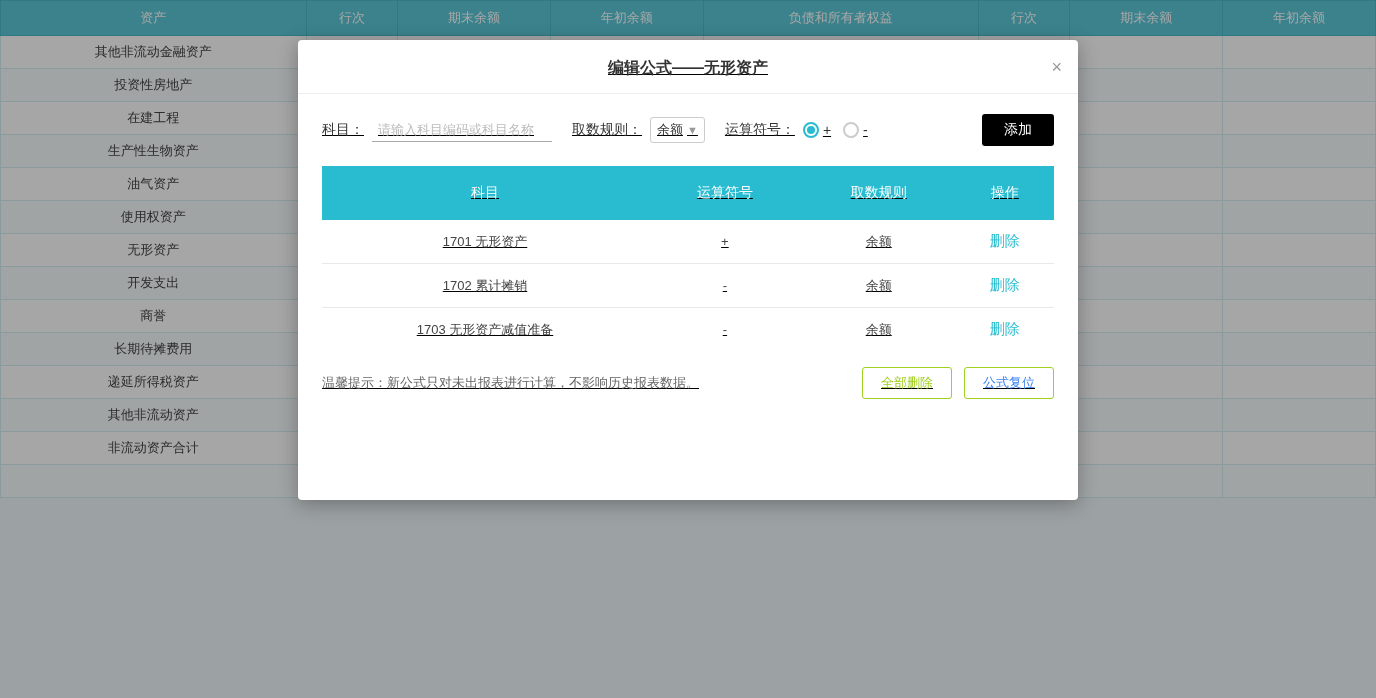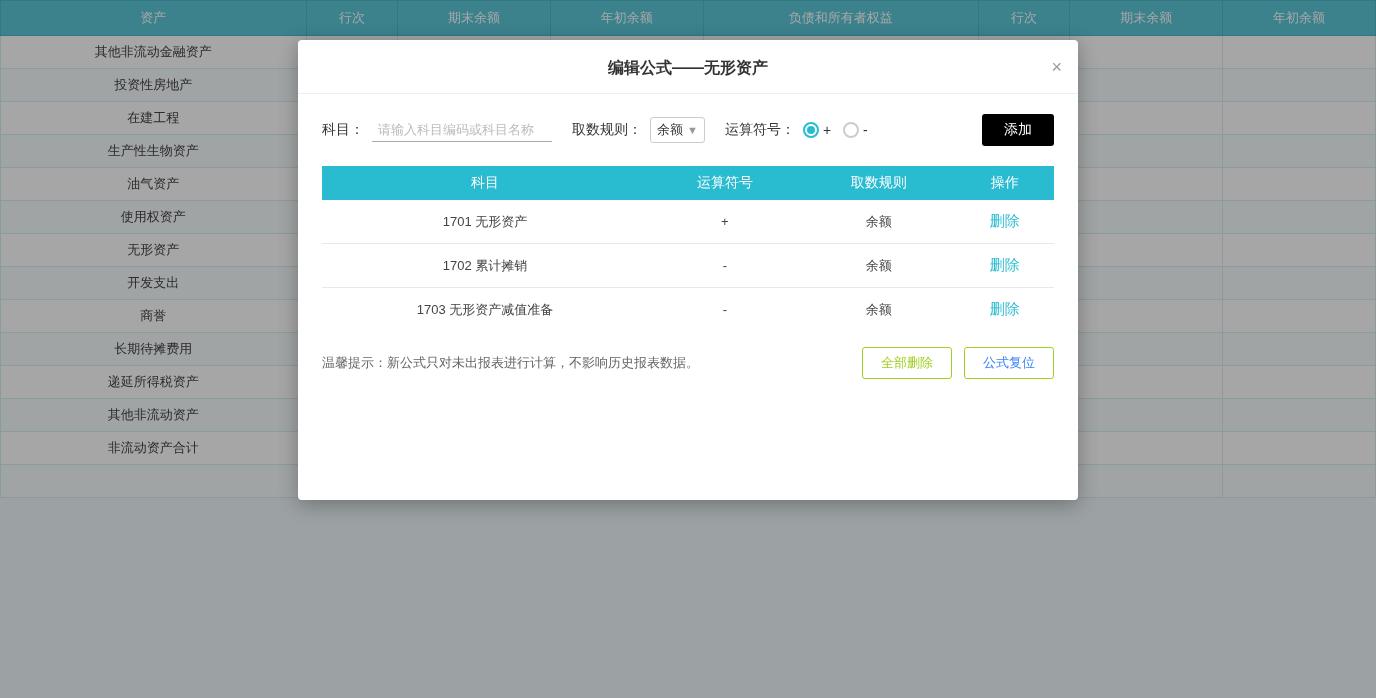--- a/index.html
+++ b/index.html
@@ -60,20 +60,21 @@
 
     
     .modal {
       background: #fff;
       border-radius: 4px;
       box-shadow: 0 4px 20px rgba(0,0,0,0.3);
       width: 780px;
       min-height: 460px;
       position: relative;
       padding-bottom: 0;
+      text-decoration: underline;
     }
 
     .modal-header {
       text-align: center;
       padding: 18px 20px 14px;
       font-size: 16px;
       color: #333;
       font-weight: bold;
       border-bottom: 1px solid #eee;
       position: relative;
@@ -214,21 +215,21 @@
       margin-bottom: 0;
     }
 
     .data-table thead tr {
       background: #29bcd0;
     }
 
     .data-table thead th {
       color: #fff;
       text-align: center;
-      padding: 8px 8px;
+      padding: 18px 8px;
       font-weight: normal;
       font-size: 14px;
       border: none;
     }
 
     .data-table tbody tr {
       border-bottom: 1px solid #e8e8e8;
     }
 
     .data-table tbody tr:last-child {

